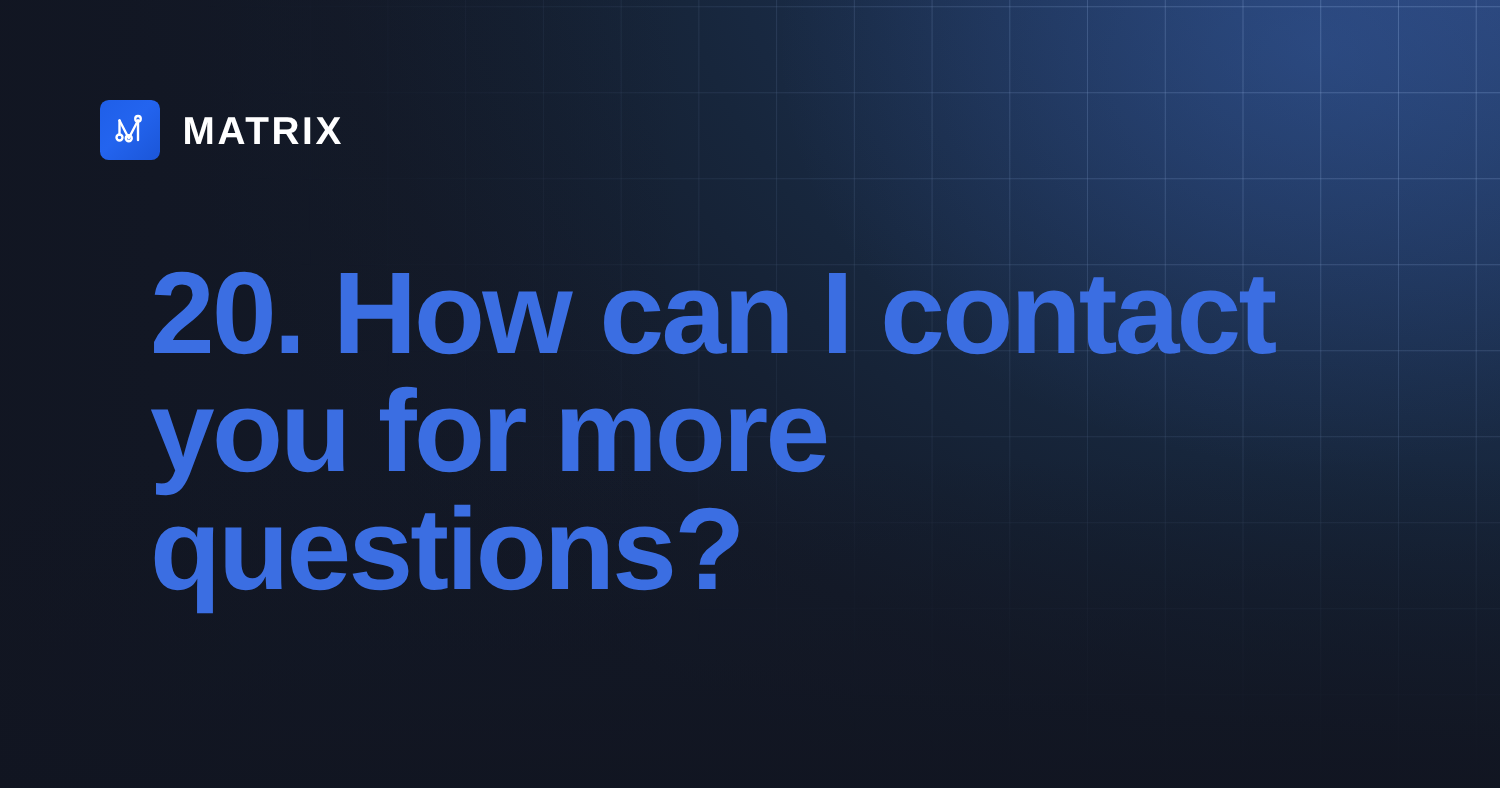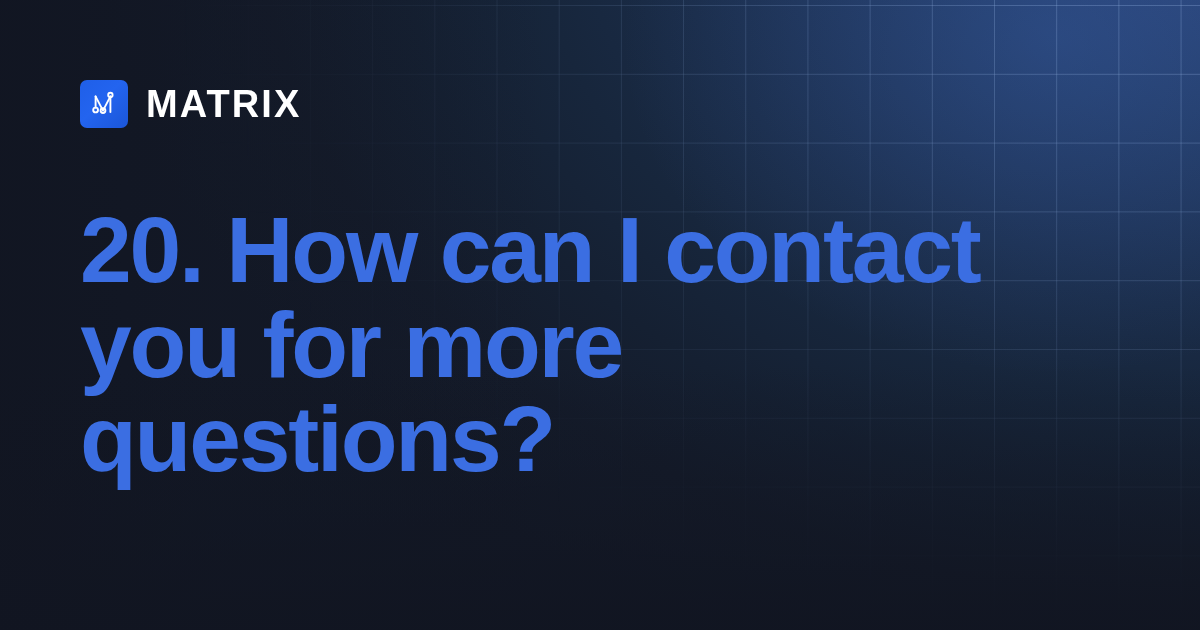--- a/index.html
+++ b/index.html
@@ -101,32 +101,33 @@
     display:flex;
     align-items:center;
     justify-content:center;
     flex:0 0 auto;
   }
 
   .brand-mark svg { display:block; }
 
   .brand-name {
     color:#ffffff;
-    font-size:38px;
+    font-size:31px;
     font-weight:bold;
     letter-spacing:2.1px;
     line-height:1;
     white-space:nowrap;
   }
 
   .headline-wrap {
     flex:1 1 auto;
     display:flex;
     align-items:center;
     margin-top:12px;
+    justify-content:flex-end;
   }
 
   .headline {
     color:#3b6ee2;
     font-size:93px;
     font-weight:bold;
     line-height:1.02;
     letter-spacing:-2.2px;
     max-width:1000px;
     word-break:normal;

